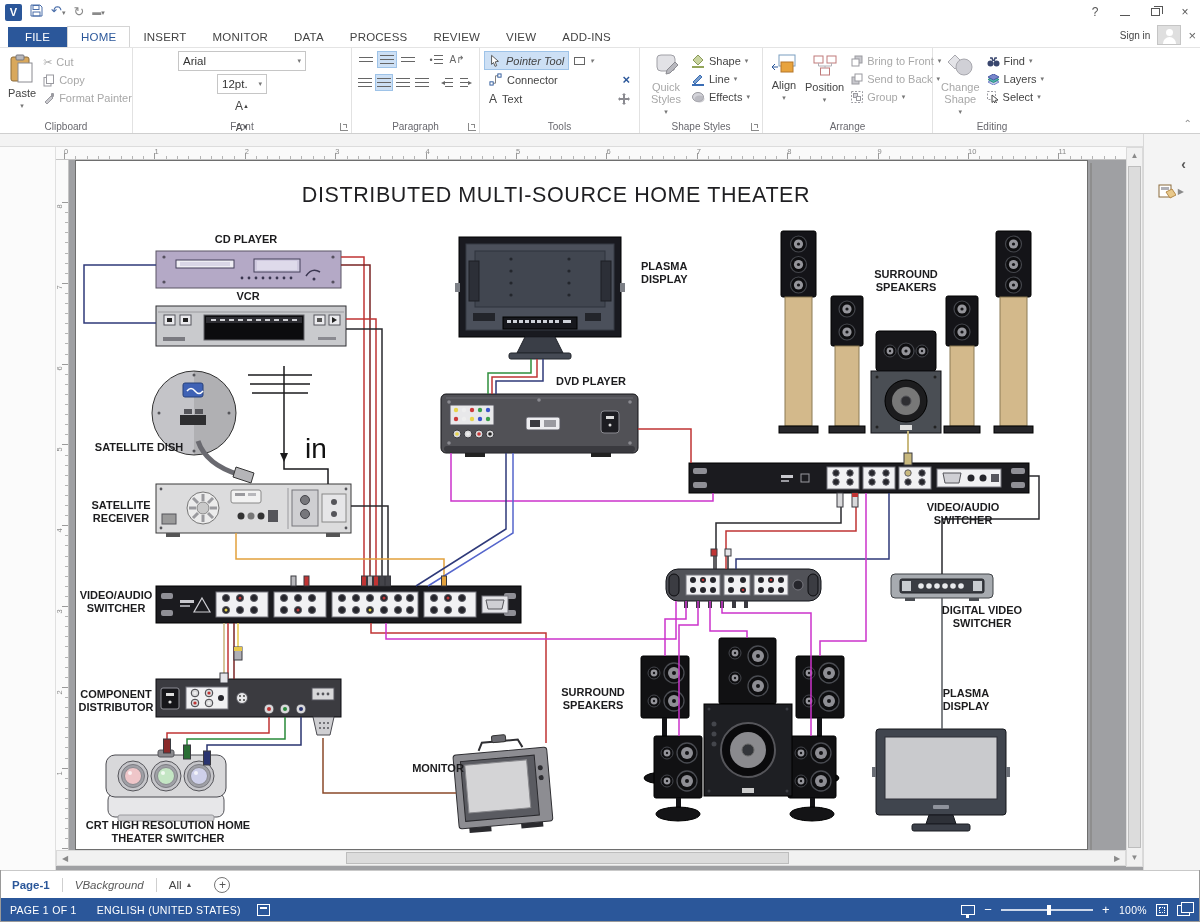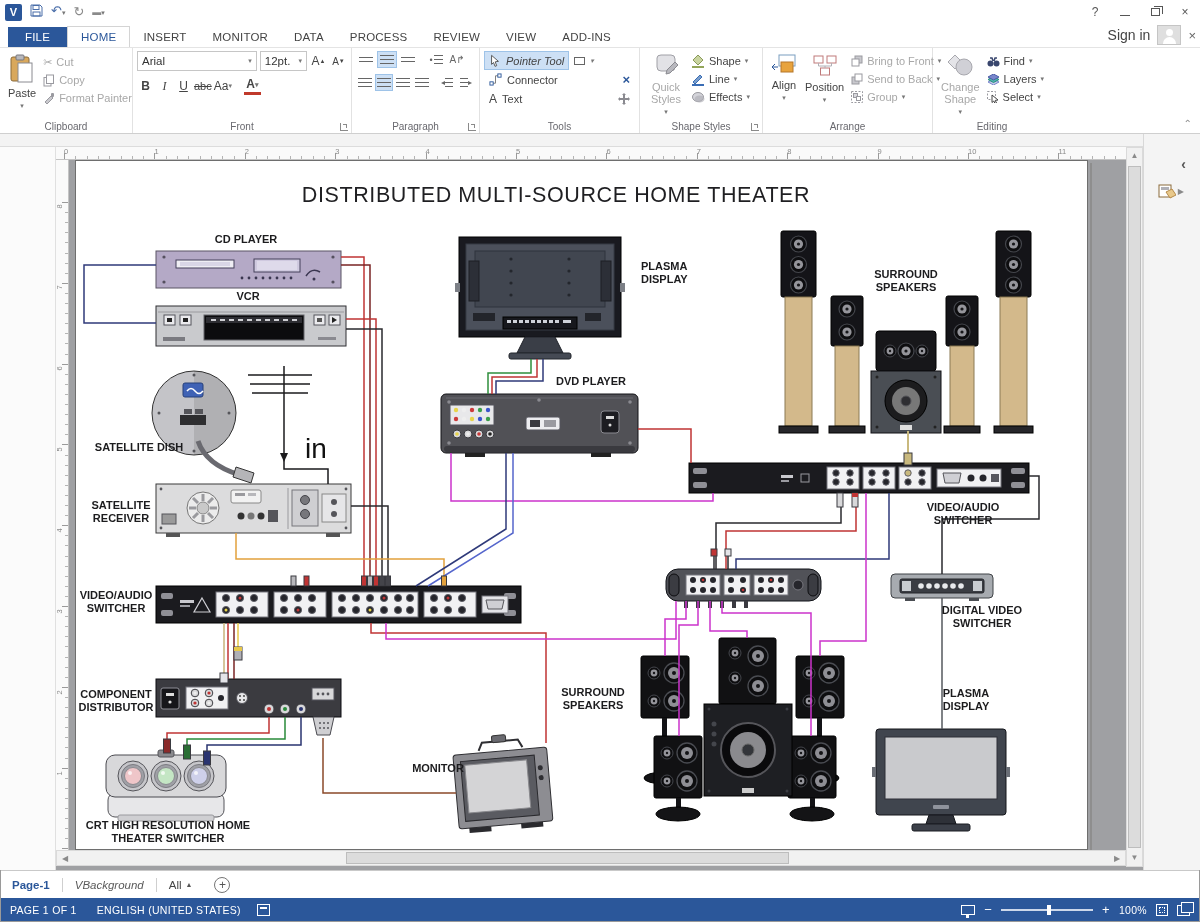--- a/index.html
+++ b/index.html
@@ -20,21 +20,21 @@
   .ic-min{width:10px;height:1px;background:#565656;display:inline-block;margin-top:7px;}
   .ic-restore{width:9px;height:8px;border:1px solid #565656;position:relative;display:inline-block;}
   .ic-restore::before{content:"";position:absolute;left:2px;top:-3px;width:8px;height:7px;border:1px solid #565656;border-bottom:none;border-left:none;}
 
   
   .tabrow{height:23px;background:#fff;display:flex;align-items:flex-end;flex:0 0 auto;position:relative;}
   .tab{padding:4px 13px 4px;font-size:11.5px;color:#444;letter-spacing:.2px;}
   .tab.file{background:#2b579a;color:#fff;padding:4px 17px;margin-left:8px;}
   .tab.active{background:#fff;color:#2b579a;border:1px solid #d4d4d4;border-bottom:none;margin-bottom:-1px;padding-bottom:5px;}
   .signin-zone{position:absolute;right:4px;bottom:2px;display:flex;align-items:center;gap:7px;}
-  .signin{font-size:14px;color:#444;}
+  .signin{font-size:10px;color:#444;}
   .avatar{width:24px;height:20px;background:#dfdfdf;border:1px solid #c5c5c5;position:relative;}
   .avatar::before{content:"";position:absolute;left:8px;top:3px;width:7px;height:7px;border-radius:50%;background:#fff;}
   .avatar::after{content:"";position:absolute;left:5px;top:11px;width:13px;height:7px;border-radius:7px 7px 0 0;background:#fff;}
   .closex{color:#666;font-size:13px;}
 
   
   .ribbon{height:87px;background:#fff;border-top:1px solid #e4e4e4;border-bottom:1px solid #cfcfcf;display:flex;flex:0 0 auto;position:relative;}
   .rgroup{position:relative;border-right:1px solid #e2e2e2;padding:3px 4px 14px;flex:0 0 auto;}
   .gtitle{position:absolute;bottom:1px;left:0;right:0;text-align:center;font-size:10px;color:#68686e;}
   .launcher{position:absolute;bottom:2px;right:3px;width:8px;height:8px;border-left:1px solid #8a8a8a;border-bottom:1px solid #8a8a8a;}
@@ -195,21 +195,21 @@
                 <rect x="8" y="1" width="3" height="4" rx="1" fill="#9a9aa0"></rect>
               </svg>
             <span>Format Painter</span>
           </div>
         </div>
       </div>
       <div class="gtitle">Clipboard</div>
     </div>
 
     <div class="rgroup" style="width:219px;">
-      <div class="row" style="gap:3px;">
+      <div class="row" style="gap:3px;flex-direction:column;">
         <div class="combo" style="width:128px;">
             <span>Arial</span>
             <span class="dda">▾</span>
           </div>
         <div class="combo" style="width:50px;">
             <span>12pt.</span>
             <span class="dda">▾</span>
           </div>
         <div class="fontbtn">
             <span>A</span>

